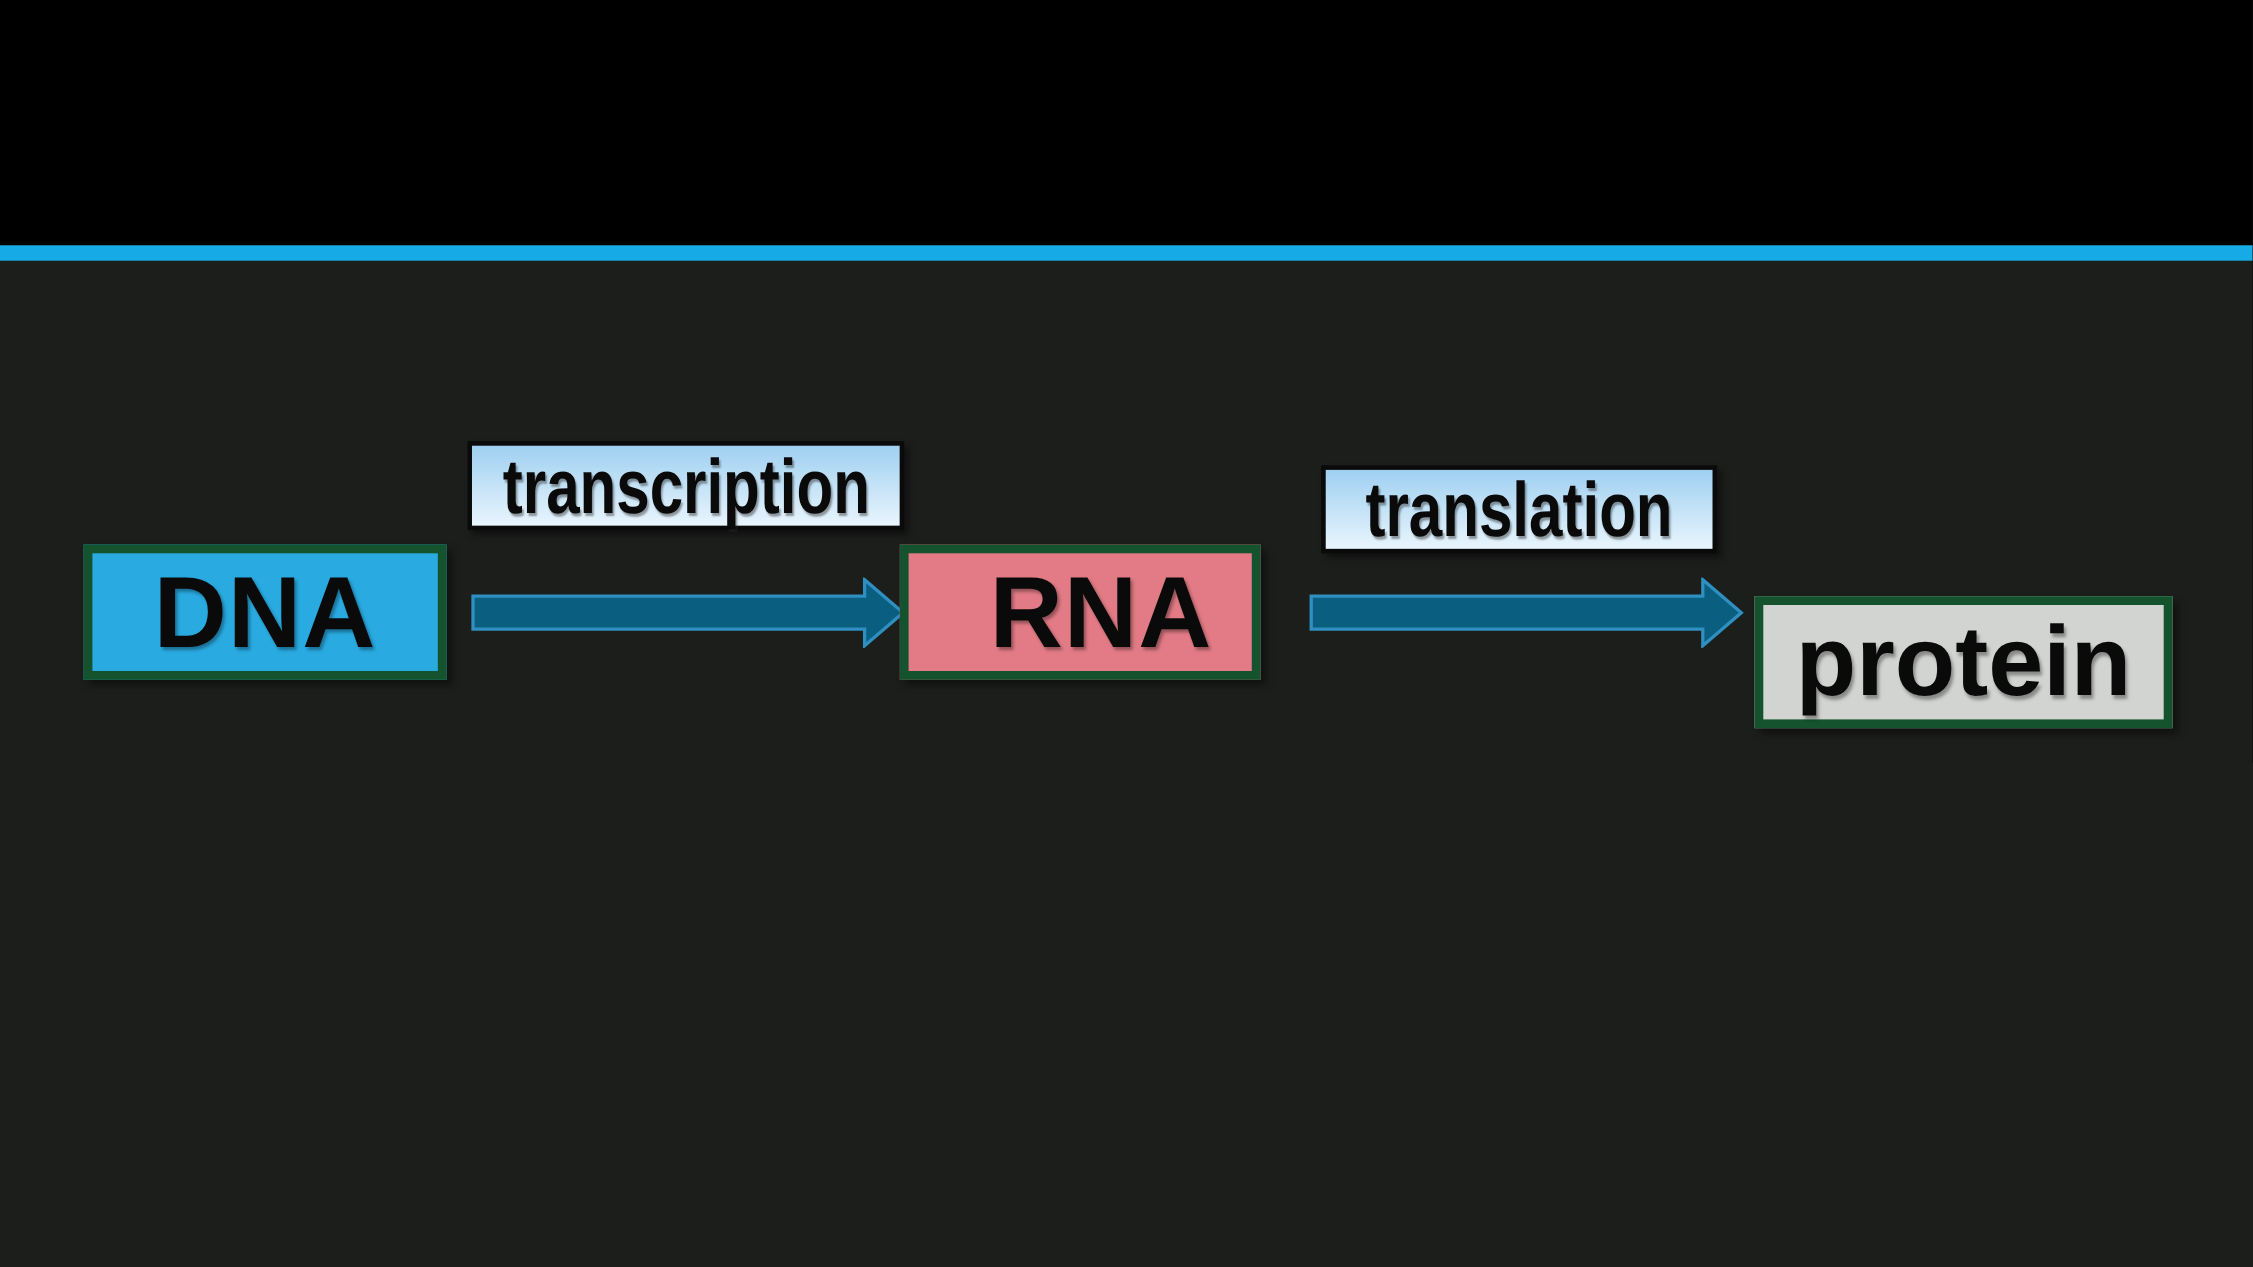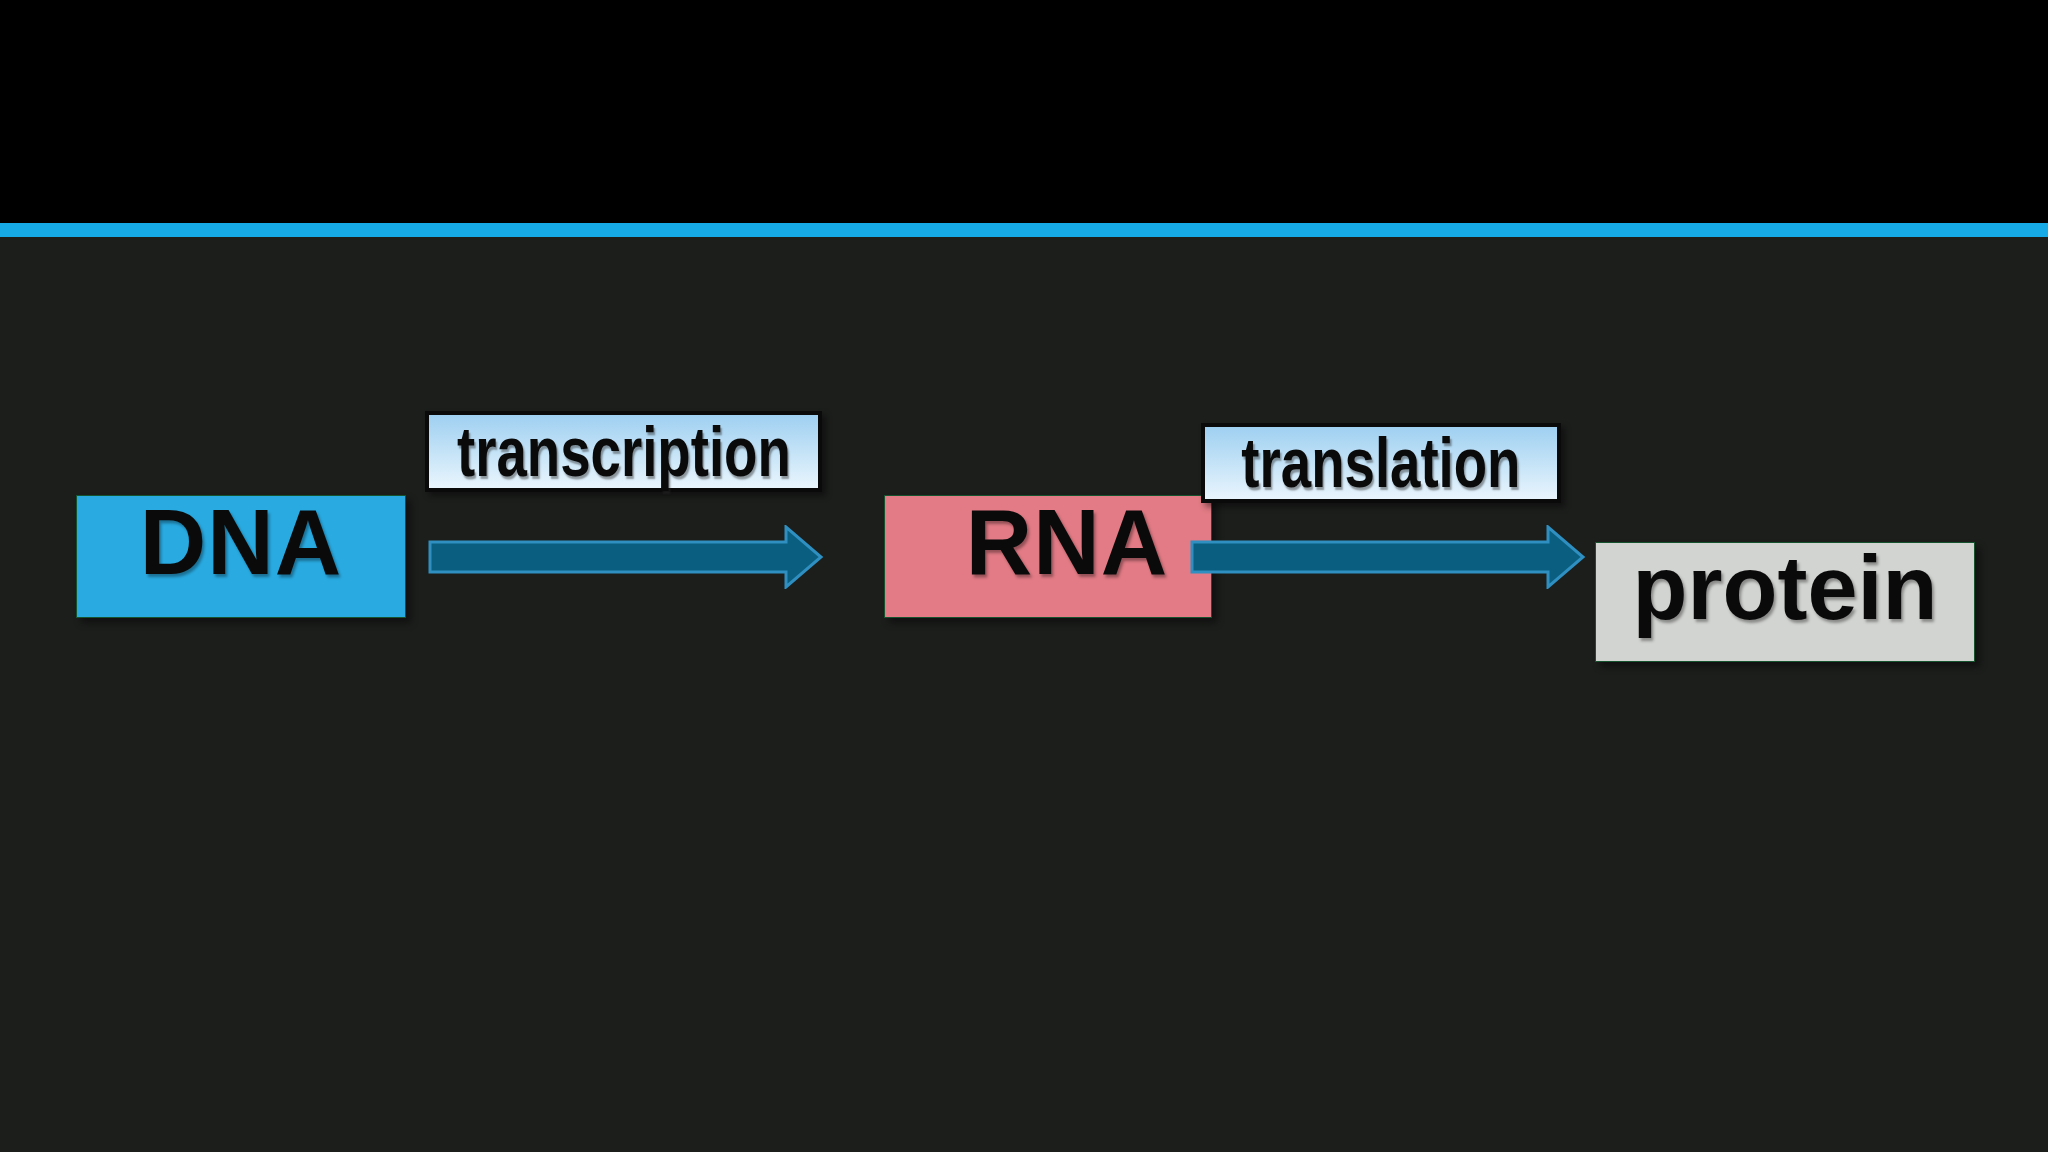--- a/index.html
+++ b/index.html
@@ -18,35 +18,35 @@
     width: 2048px; height: 223px;
     background: var(--band, #000);
   }
   .divider {
     position: absolute; left: 0; top: 223px;
     width: 2048px; height: 14px;
     background: var(--divider, #16aae6);
   }
   .node {
     position: absolute;
-    border: 1px solid #14532d;
+    border: 8px solid #14532d;
     box-sizing: border-box;
-    display: flex; align-items: flex-start; justify-content: center;
+    display: flex; align-items: center; justify-content: center;
     box-shadow: 5px 5px 7px rgba(0,0,0,0.45);
   }
   .node .node-label {
     font-weight: bold;
     color: #0a0a0a;
     line-height: 1;
     letter-spacing: 1px;
     text-shadow: 2px 3px 3px rgba(0,0,0,0.35);
     white-space: nowrap;
   }
   #node-dna    { left: 76px;   top: 495px; width: 330px; height: 123px; background: var(--dna, #29abe2); }
-  #node-rna    { left: 884px;  top: 495px; width: 328px; height: 123px; background: var(--rna, #e27b85); padding-left: 38px; }
+  #node-rna    { left: 818px;  top: 495px; width: 328px; height: 123px; background: var(--rna, #e27b85); padding-left: 38px; }
   #node-protein{ left: 1595px; top: 497px; width: 380px; height: 120px; background: var(--protein, #d2d4d1); margin-top: 45px; }
   #node-dna .node-label, #node-rna .node-label { font-size: 92px; }
   #node-protein .node-label { font-size: 90px; letter-spacing: 0; }
 
   .process-label {
     position: absolute;
     border: 4px solid #0a0a0a;
     box-sizing: border-box;
     background: linear-gradient(to bottom, var(--label-top, #9fd0f1), var(--label-bottom, #e9f5fd));
     display: flex; align-items: center; justify-content: center;
@@ -56,21 +56,21 @@
     display: inline-block;
     font-weight: bold;
     font-size: 70px;
     color: #0a0a0a;
     line-height: 1;
     transform: scaleX(0.78);
     transform-origin: 50% 50%;
     text-shadow: 2px 3px 2px rgba(40,40,40,0.45);
     white-space: nowrap;
   }
-  #label-transcription { left: 425px;  top: 411px; width: 397px; height: 81px; }
+  #label-transcription { left: 425px;  top: 401px; width: 397px; height: 81px; }
   #label-translation   { left: 1201px; top: 423px; width: 360px; height: 80px; }
 
   .arrow {
     position: absolute;
     width: 396px; height: 64px;
   }
   #arrow-transcription { left: 428px;  top: 525px; }
   #arrow-translation   { left: 1190px; top: 525px; }
   .arrow svg { display: block; width: 100%; height: 100%; }
 </style>

